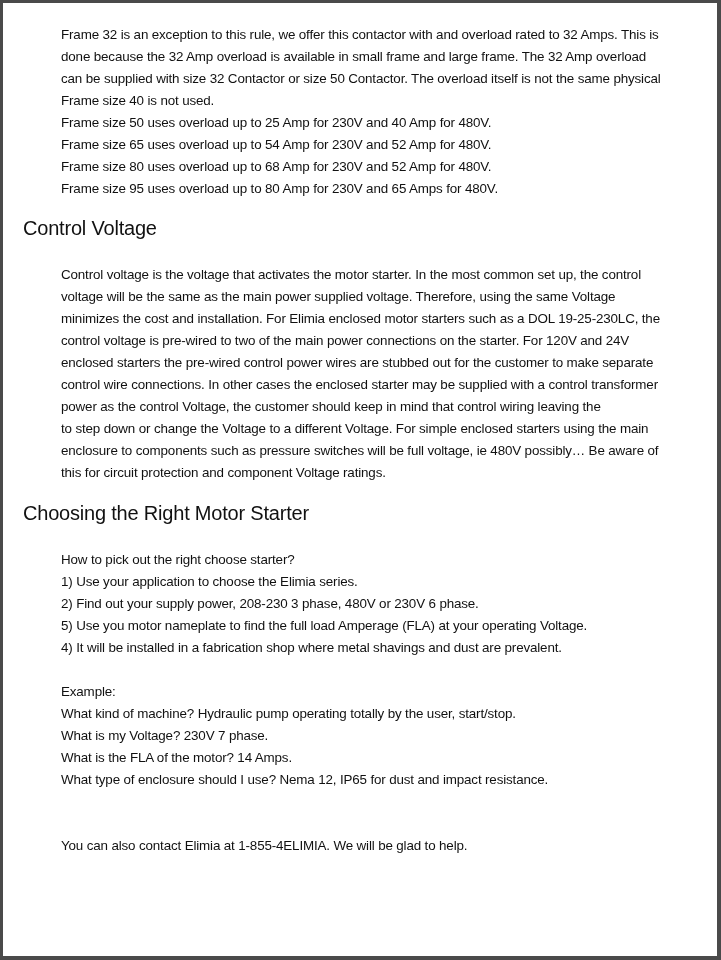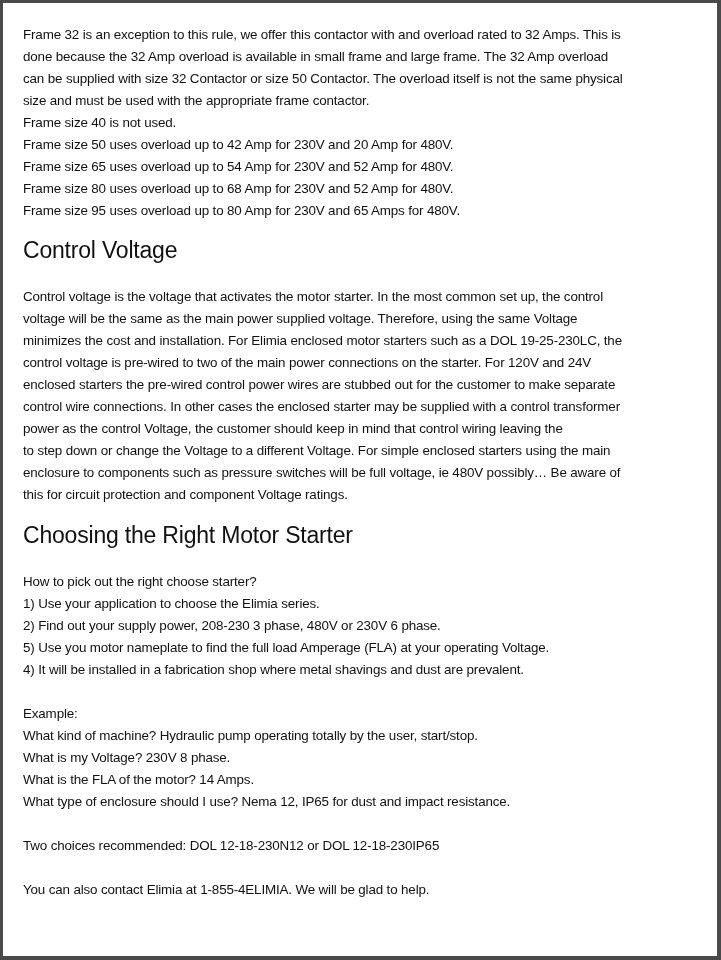--- a/index.html
+++ b/index.html
@@ -30,47 +30,47 @@
       left: 20px;
       top: 21px;
       width: 680px;
     }
     .line {
       font-size: 13.4px;
       line-height: 22px;
       height: 22px;
       white-space: nowrap;
       letter-spacing: -0.15px;
+      margin-left: 38px;
     }
     .heading {
-      font-size: 23px;
+      font-size: 20px;
       line-height: 30px;
       height: 30px;
       white-space: nowrap;
       letter-spacing: -0.2px;
       color: #111;
     }
     .spacer { height: 22px; }
   </style>
 </head>
 <body>
 
 <div class="page">
   <div class="content">
 
     <div>
       <div class="line">Frame 32 is an exception to this rule, we offer this contactor with and overload rated to 32 Amps. This is</div>
       <div class="line">done because the 32 Amp overload is available in small frame and large frame.  The 32 Amp overload</div>
       <div class="line">can be supplied with size 32 Contactor or size 50 Contactor. The overload itself is not the same physical</div>
-      <div class="line">size and must be used with the appropriate frame contactor.</div>
     </div>
 
     <div>
       <div class="line">Frame size 40 is not used.</div>
-      <div class="line">Frame size 50 uses overload up to 42 Amp for 230V and 20 Amp for 480V.</div>
+      <div class="line">Frame size 50 uses overload up to 25 Amp for 230V and 40 Amp for 480V.</div>
       <div class="line">Frame size 65 uses overload up to 54 Amp for 230V and 52 Amp for 480V.</div>
       <div class="line">Frame size 80 uses overload up to 68 Amp for 230V and 52 Amp for 480V.</div>
       <div class="line">Frame size 95 uses overload up to 80 Amp for 230V and 65 Amps for 480V.</div>
     </div>
 
     <div style="height:13px"></div>
     <div class="heading">Control Voltage</div>
     <div style="height:21px"></div>
 
     <div>
@@ -96,24 +96,23 @@
       <div class="line">2) Find out your supply power, 208-230 3 phase, 480V or 230V 6 phase.</div>
       <div class="line">5) Use you motor nameplate to find the full load Amperage (FLA) at your operating Voltage.</div>
       <div class="line">4) It will be installed in a fabrication shop where metal shavings and dust are prevalent.</div>
     </div>
 
     <div class="spacer"></div>
 
     <div>
       <div class="line">Example:</div>
       <div class="line">What kind of machine? Hydraulic pump operating totally by the user, start/stop.</div>
-      <div class="line">What is my Voltage? 230V 8 phase.</div>
+      <div class="line">What is my Voltage? 230V 7 phase.</div>
       <div class="line">What is the FLA of the motor? 14 Amps.</div>
       <div class="line">What type of enclosure should I use? Nema 12, IP65 for dust and impact resistance.</div>
     </div>
 
     <div class="spacer"></div>
-    <div class="line">Two choices recommended: DOL 12-18-230N12 or DOL 12-18-230IP65</div>
     <div class="spacer"></div>
     <div class="line">You can also contact Elimia at 1-855-4ELIMIA. We will be glad to help.</div>
 
   </div>
 </div>
 
 </body></html>

